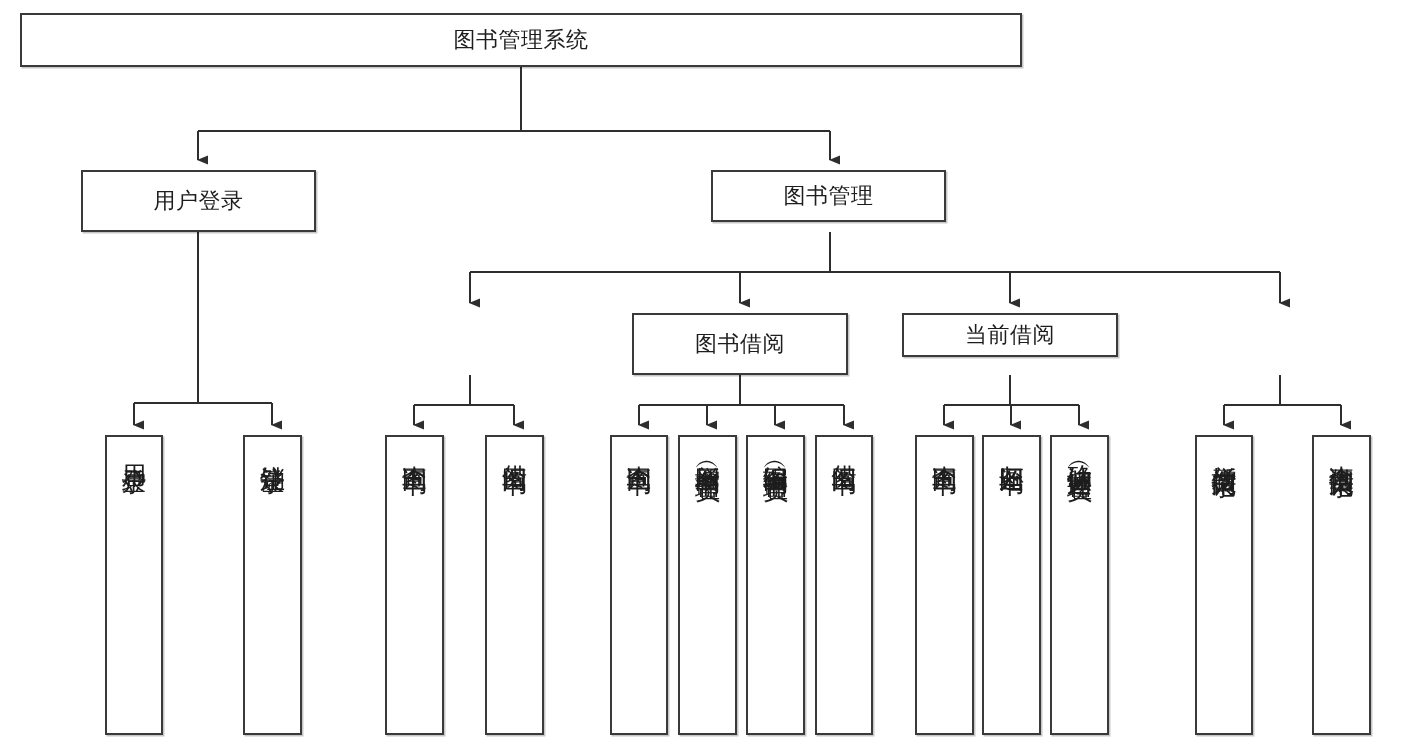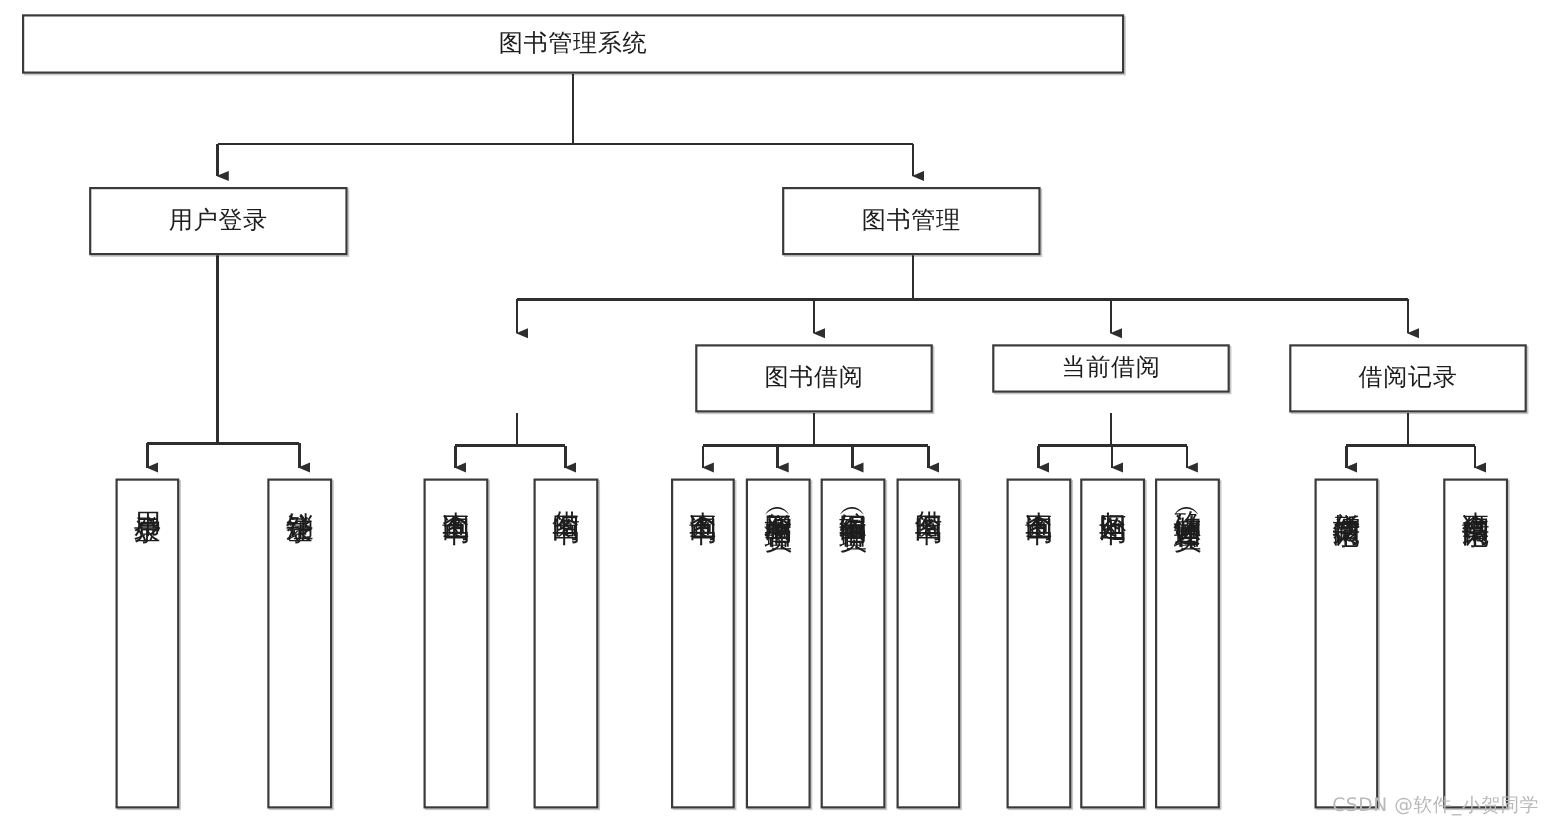--- a/index.html
+++ b/index.html
@@ -104,32 +104,29 @@
     </g>
   </svg>
 
   <div class="node root horiz" id="n-root" style="left: 20px; top: 13px; width: 1002px; height: 54px;">
     <span class="lbl">图书管理系统</span>
   </div>
 
   <div class="node horiz" id="n-l2-0" style="left: 81px; top: 170px; width: 235px; height: 62px;">
     <span class="lbl">用户登录</span>
   </div>
-  <div class="node horiz" id="n-l2-1" style="left: 711px; top: 170px; width: 235px; height: 62px;">
+  <div class="node horiz" id="n-l2-1" style="left: 711px; top: 170px; width: 235px; height: 52px;">
     <span class="lbl">图书管理</span>
   </div>
 
   <div class="node horiz" id="n-l3-1" style="left: 632px; top: 313px; width: 216px; height: 62px;">
     <span class="lbl">图书借阅</span>
   </div>
   <div class="node horiz" id="n-l3-2" style="left: 902px; top: 313px; width: 216px; height: 44px;">
     <span class="lbl">当前借阅</span>
-  </div>
-  <div class="node horiz" id="n-l3-3" style="left: 1172px; top: 313px; width: 216px; height: 62px;">
-    <span class="lbl">借阅记录</span>
   </div>
 
   <div class="node vert" id="n-lf-0" style="left: 105px; top: 435px; width: 58px; height: 300px;">
     <span class="lbl">用户登录</span>
   </div>
   <div class="node vert" id="n-lf-1" style="left: 243px; top: 435px; width: 59px; height: 300px;">
     <span class="lbl">注销登录</span>
   </div>
   <div class="node vert" id="n-lf-2" style="left: 385px; top: 435px; width: 59px; height: 300px;">
     <span class="lbl">查询图书</span>
@@ -158,14 +155,13 @@
   <div class="node vert" id="n-lf-10" style="left: 1050px; top: 435px; width: 59px; height: 300px;">
     <span class="lbl">确认归还（管理员）</span>
   </div>
   <div class="node vert" id="n-lf-11" style="left: 1195px; top: 435px; width: 58px; height: 300px;">
     <span class="lbl">新增借阅记录</span>
   </div>
   <div class="node vert" id="n-lf-12" style="left: 1312px; top: 435px; width: 59px; height: 300px;">
     <span class="lbl">查询借阅记录</span>
   </div>
 
-  <div class="watermark">CSDN @软件_小贺同学</div>
 </div>
 
 </body></html>

